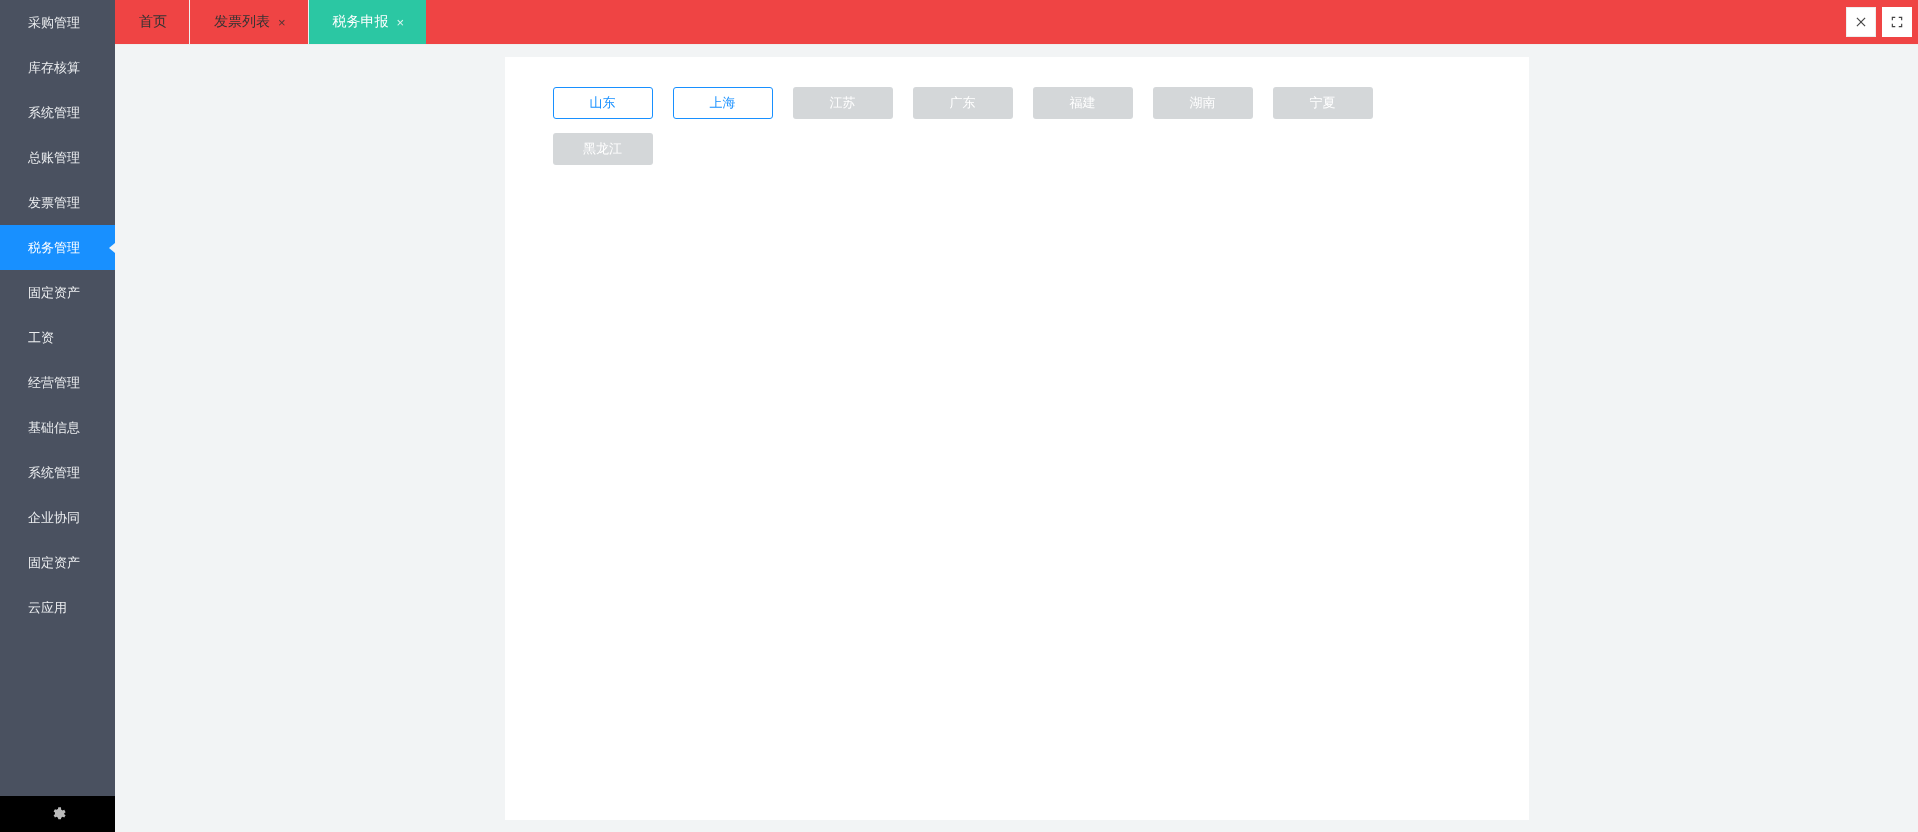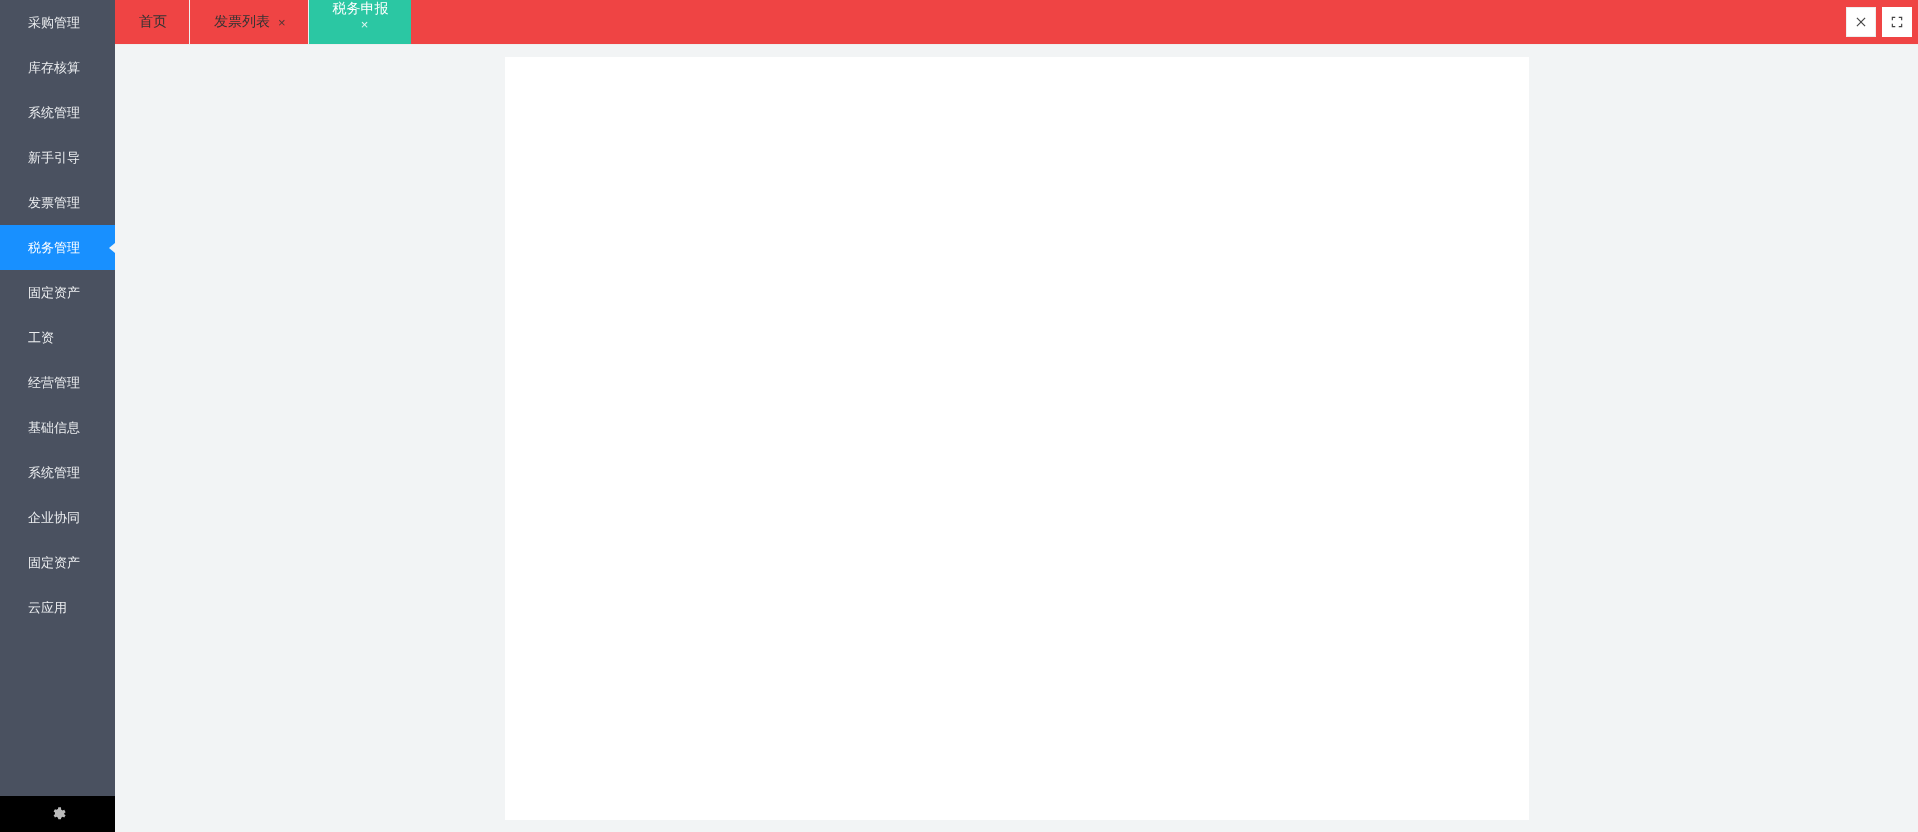--- a/index.html
+++ b/index.html
@@ -83,21 +83,20 @@
     font-size: 14px;
     color: #333;
     cursor: pointer;
     position: relative;
     border-right: 1px solid #f0f0f0;
   }
   .tab.active {
     background: #2bc7a3;
     color: #fff;
     border-right: none;
-    flex-direction: column;
   }
   .tab-close {
     margin-left: 8px;
     font-size: 13px;
     line-height: 1;
     opacity: .85;
   }
   .tab.active .tab-close { color: #fff; }
   .tabbar-right {
     margin-left: auto;
@@ -170,21 +169,21 @@
 </head>
 <body>
 
 <div class="app">
 
   <nav class="sidebar">
     <div class="sidebar-items" id="sidebar-items">
         <div class="sidebar-item">采购管理</div>
         <div class="sidebar-item">库存核算</div>
         <div class="sidebar-item">系统管理</div>
-        <div class="sidebar-item">新手引导</div>
+        <div class="sidebar-item">总账管理</div>
         <div class="sidebar-item">发票管理</div>
         <div class="sidebar-item active">税务管理</div>
         <div class="sidebar-item">固定资产</div>
         <div class="sidebar-item">工资</div>
         <div class="sidebar-item">经营管理</div>
         <div class="sidebar-item">基础信息</div>
         <div class="sidebar-item">系统管理</div>
         <div class="sidebar-item">企业协同</div>
         <div class="sidebar-item">固定资产</div>
         <div class="sidebar-item">云应用</div>
@@ -222,17 +221,27 @@
         <div class="icon-btn plain">
           <svg width="14" height="14" viewBox="0 0 24 24" fill="none" stroke-width="2">
             <path d="M4 9V4h5M20 9V4h-5M4 15v5h5M20 15v5h-5"></path>
           </svg>
         </div>
       </div>
     </div>
 
     <div class="content-wrap">
       <div class="panel">
+        <div class="region-grid" id="region-grid">
+            <div class="region-btn enabled">山东</div>
+            <div class="region-btn enabled">上海</div>
+            <div class="region-btn disabled">江苏</div>
+            <div class="region-btn disabled">广东</div>
+            <div class="region-btn disabled">福建</div>
+            <div class="region-btn disabled">湖南</div>
+            <div class="region-btn disabled">宁夏</div>
+            <div class="region-btn disabled">黑龙江</div>
+          </div>
       </div>
     </div>
 
   </div>
 </div>
 
 </body></html>

